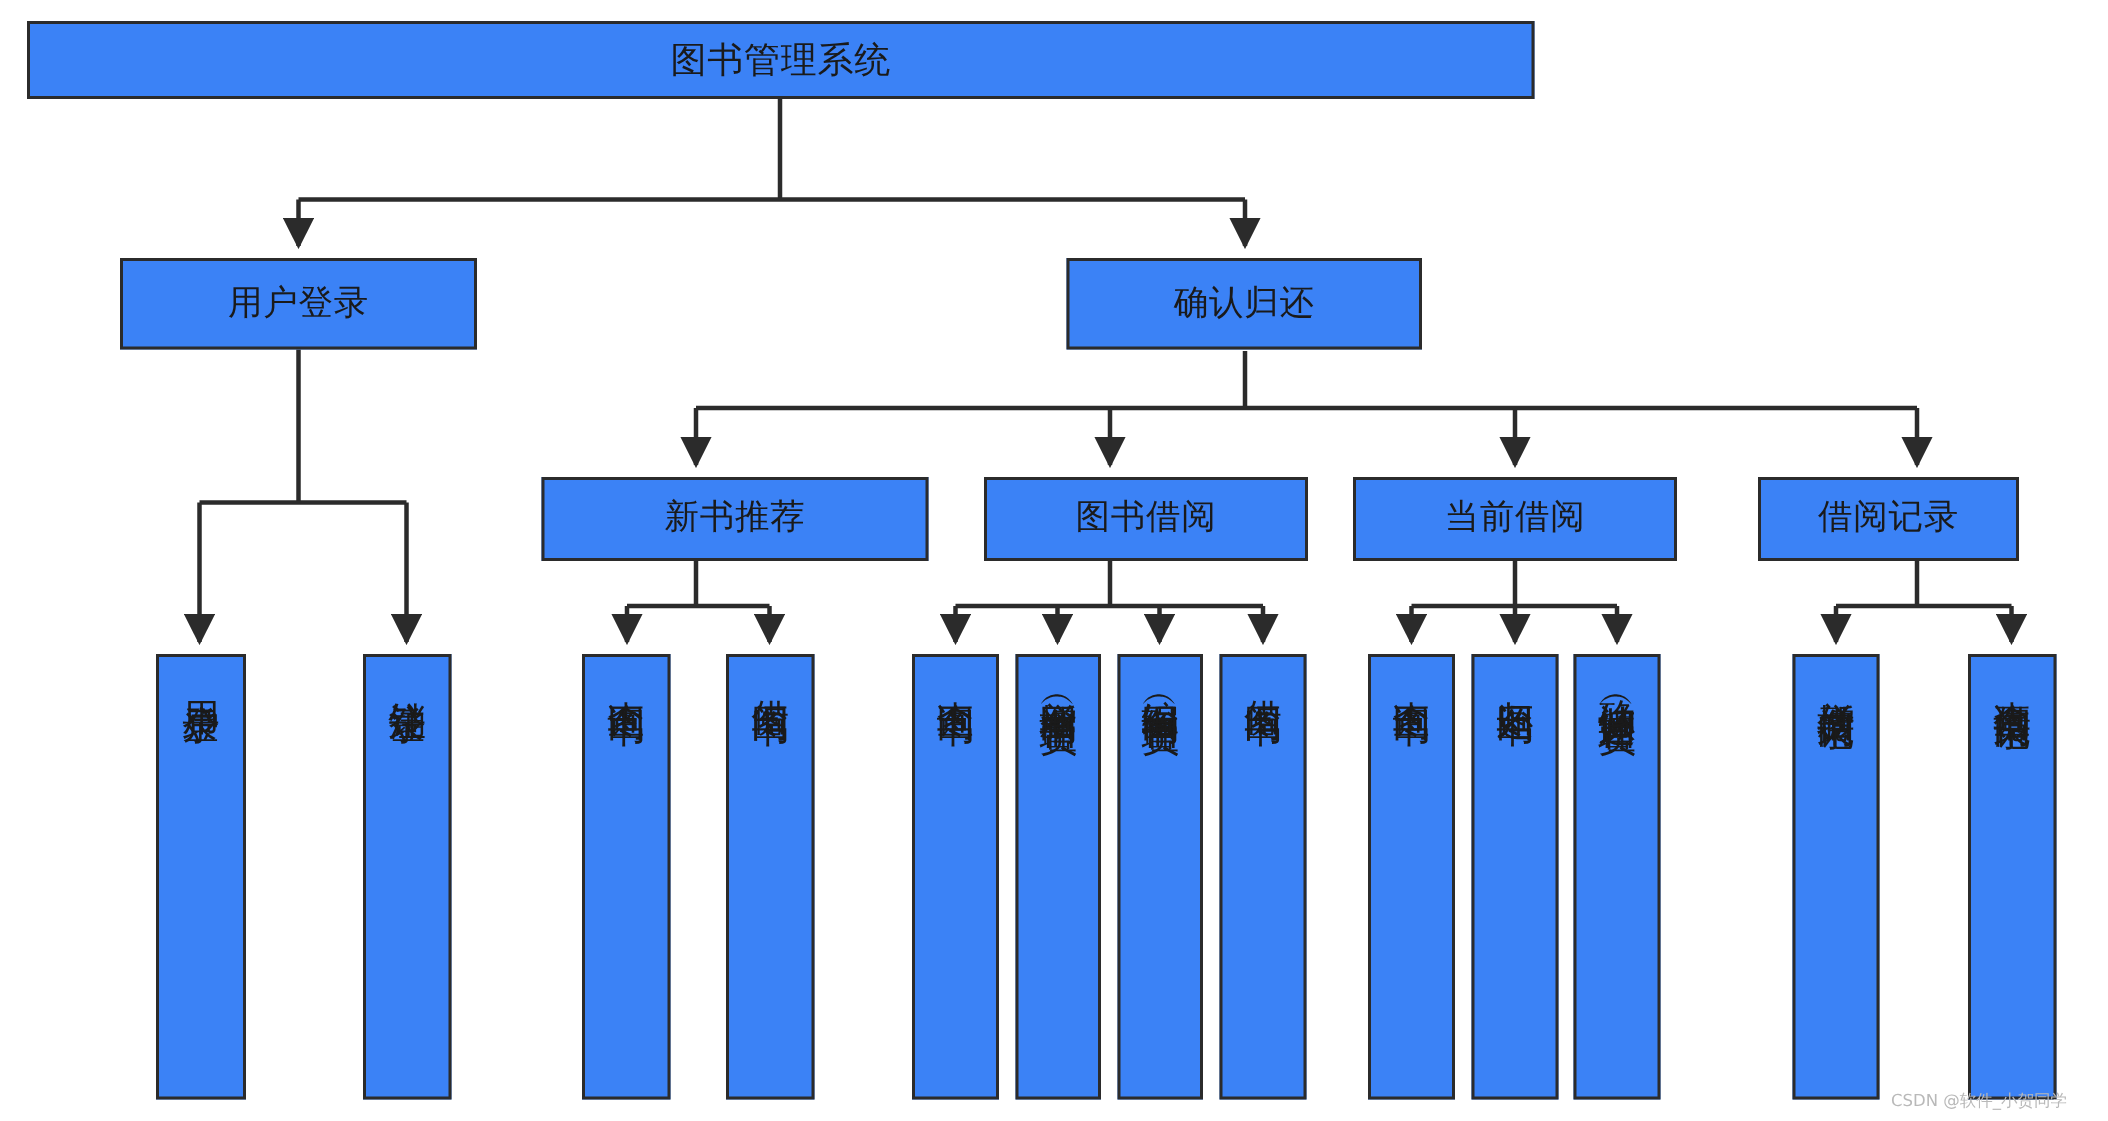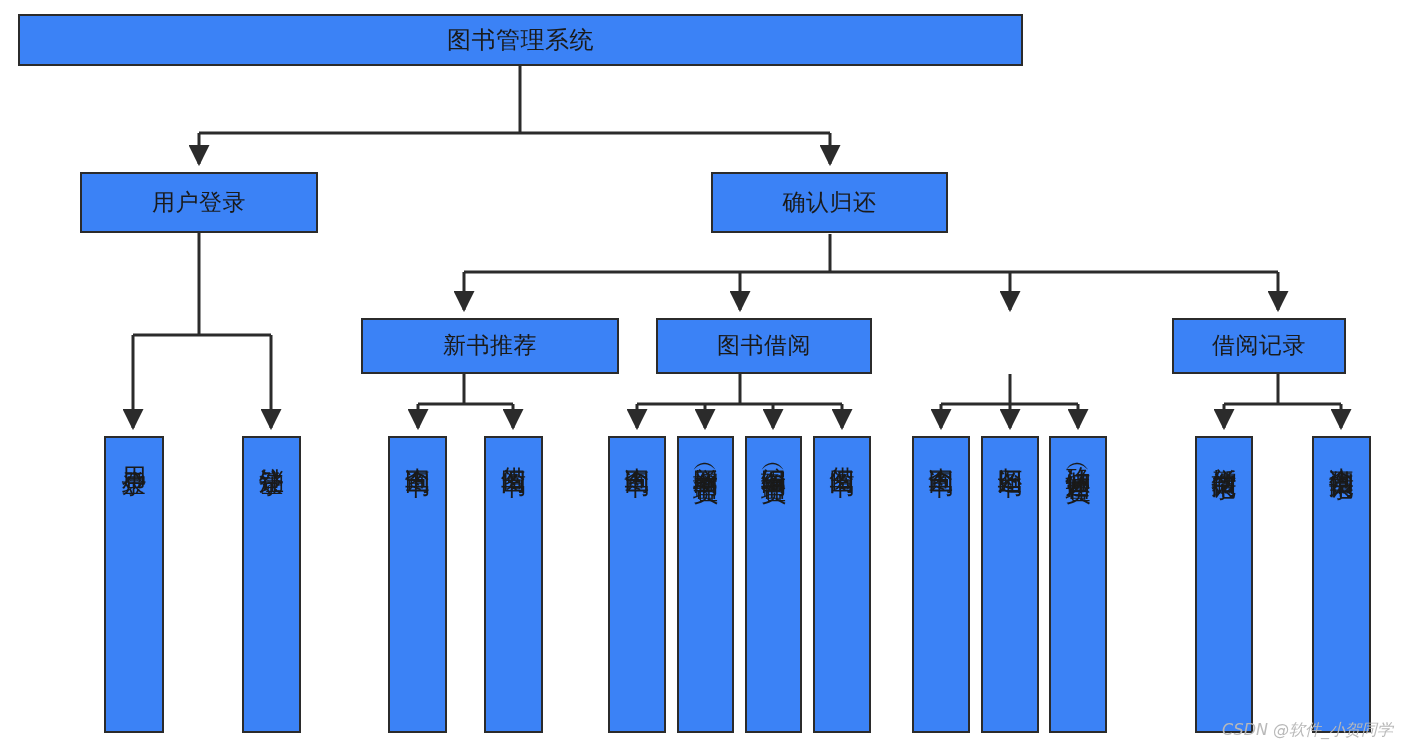--- a/index.html
+++ b/index.html
@@ -59,28 +59,27 @@
   .node.v .node-label {
     writing-mode: vertical-rl;
     text-orientation: upright;
     font-size: 25px;
     line-height: 1.0;
     letter-spacing: 2px;
     white-space: nowrap;
   }
   #watermark {
     position: absolute;
-    right: 12px;
+    right: 27px;
     bottom: 6px;
-    font-size: 16px;
+    font-size: 11px;
     color: #b9b9b9;
     white-space: nowrap;
     z-index: 5;
     font-family: "DejaVu Sans", "Liberation Sans", sans-serif;
-    font-style: italic;
   }
 </style>
 </head>
 <body>
 
 <div id="diagram-root">
 
   <svg id="edge-layer" viewBox="0 0 1405 747" xmlns="http://www.w3.org/2000/svg">
     <defs>
       <marker id="arrow" viewBox="0 0 10 10" refX="9" refY="5" markerWidth="7" markerHeight="7" orient="auto-start-reverse">
@@ -144,20 +143,23 @@
   </div>
 
   <div class="node h" style="left:361px; top:318px; width:258px; height:56px;">
     <span class="node-label">新书推荐</span>
   </div>
 
   <div class="node h" style="left:632px; top:318px; width:216px; height:56px;margin-left:24px;">
     <span class="node-label">图书借阅</span>
   </div>
 
+  <div class="node h" style="left:902px; top:318px; width:216px; height:56px;">
+    <span class="node-label">当前借阅</span>
+  </div>
 
   <div class="node h" style="left:1172px; top:318px; width:174px; height:56px;">
     <span class="node-label">借阅记录</span>
   </div>
 
   <div class="node v" style="left:104px; top:436px; width:60px; height:297px;">
     <span class="node-label">用户登录</span>
   </div>
 
   <div class="node v" style="left:242px; top:436px; width:59px; height:297px;">

